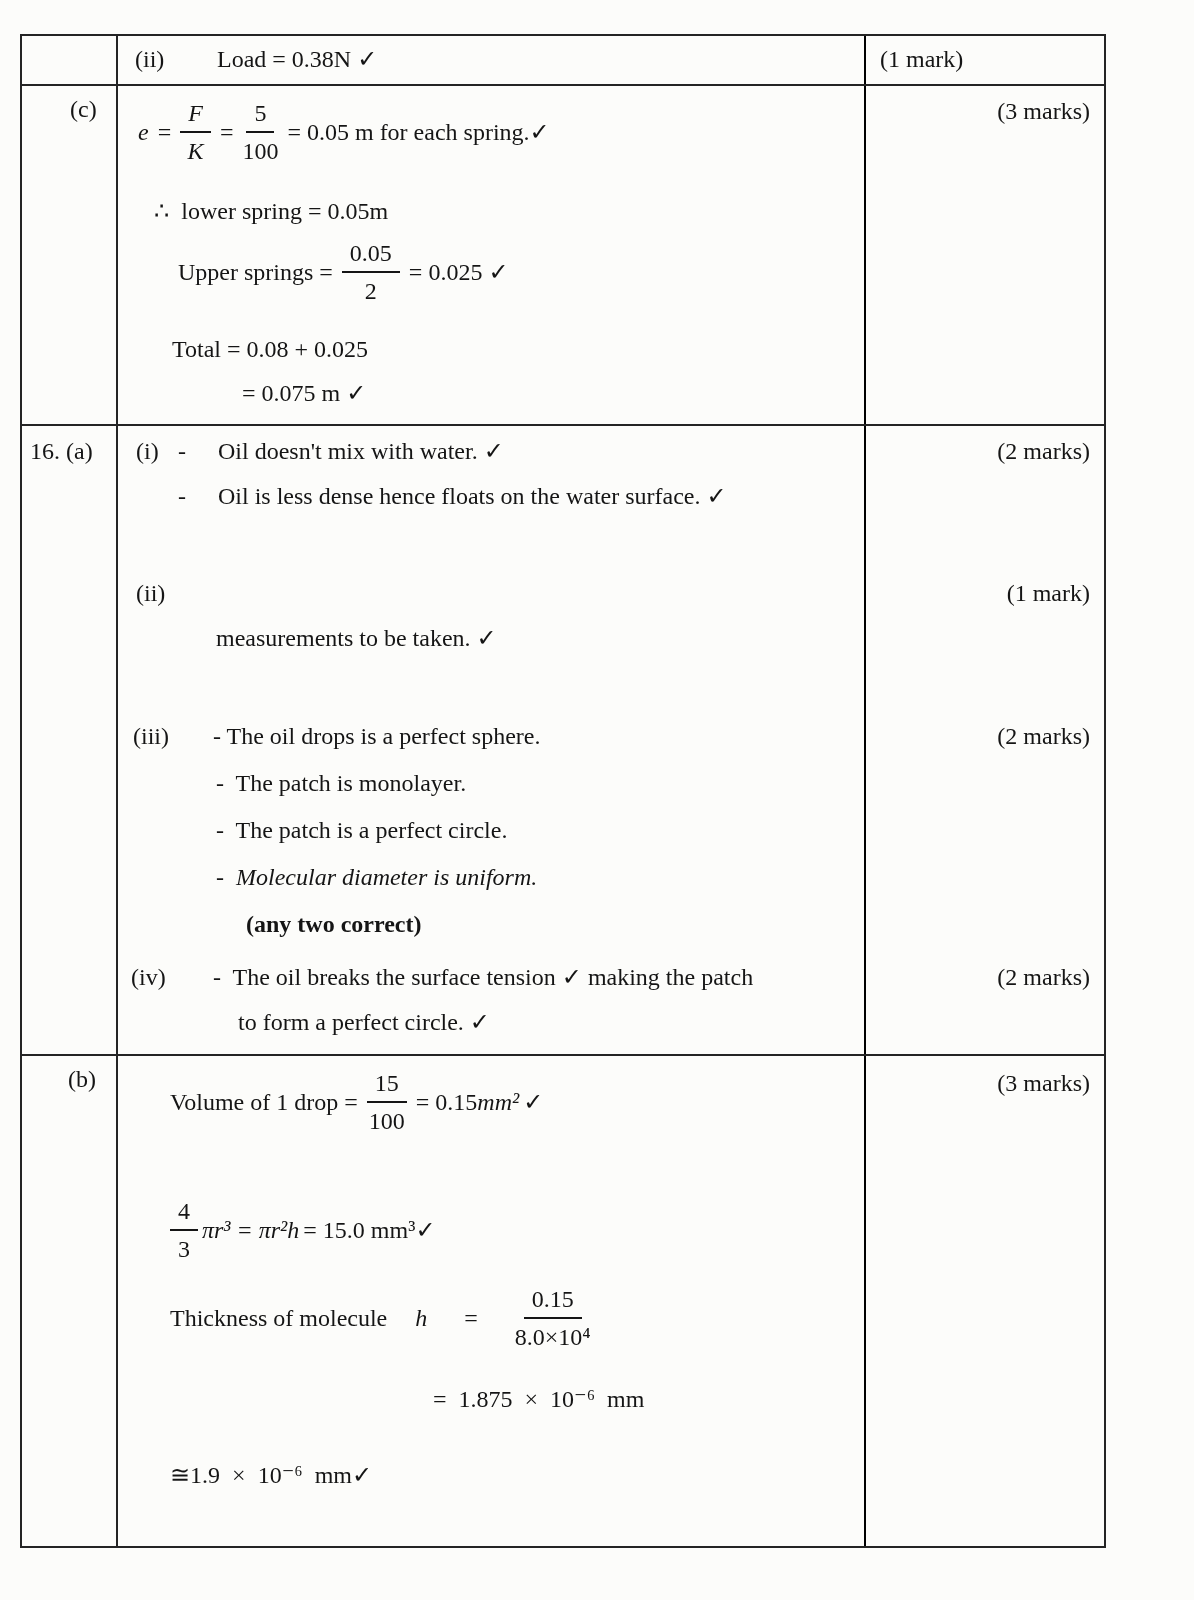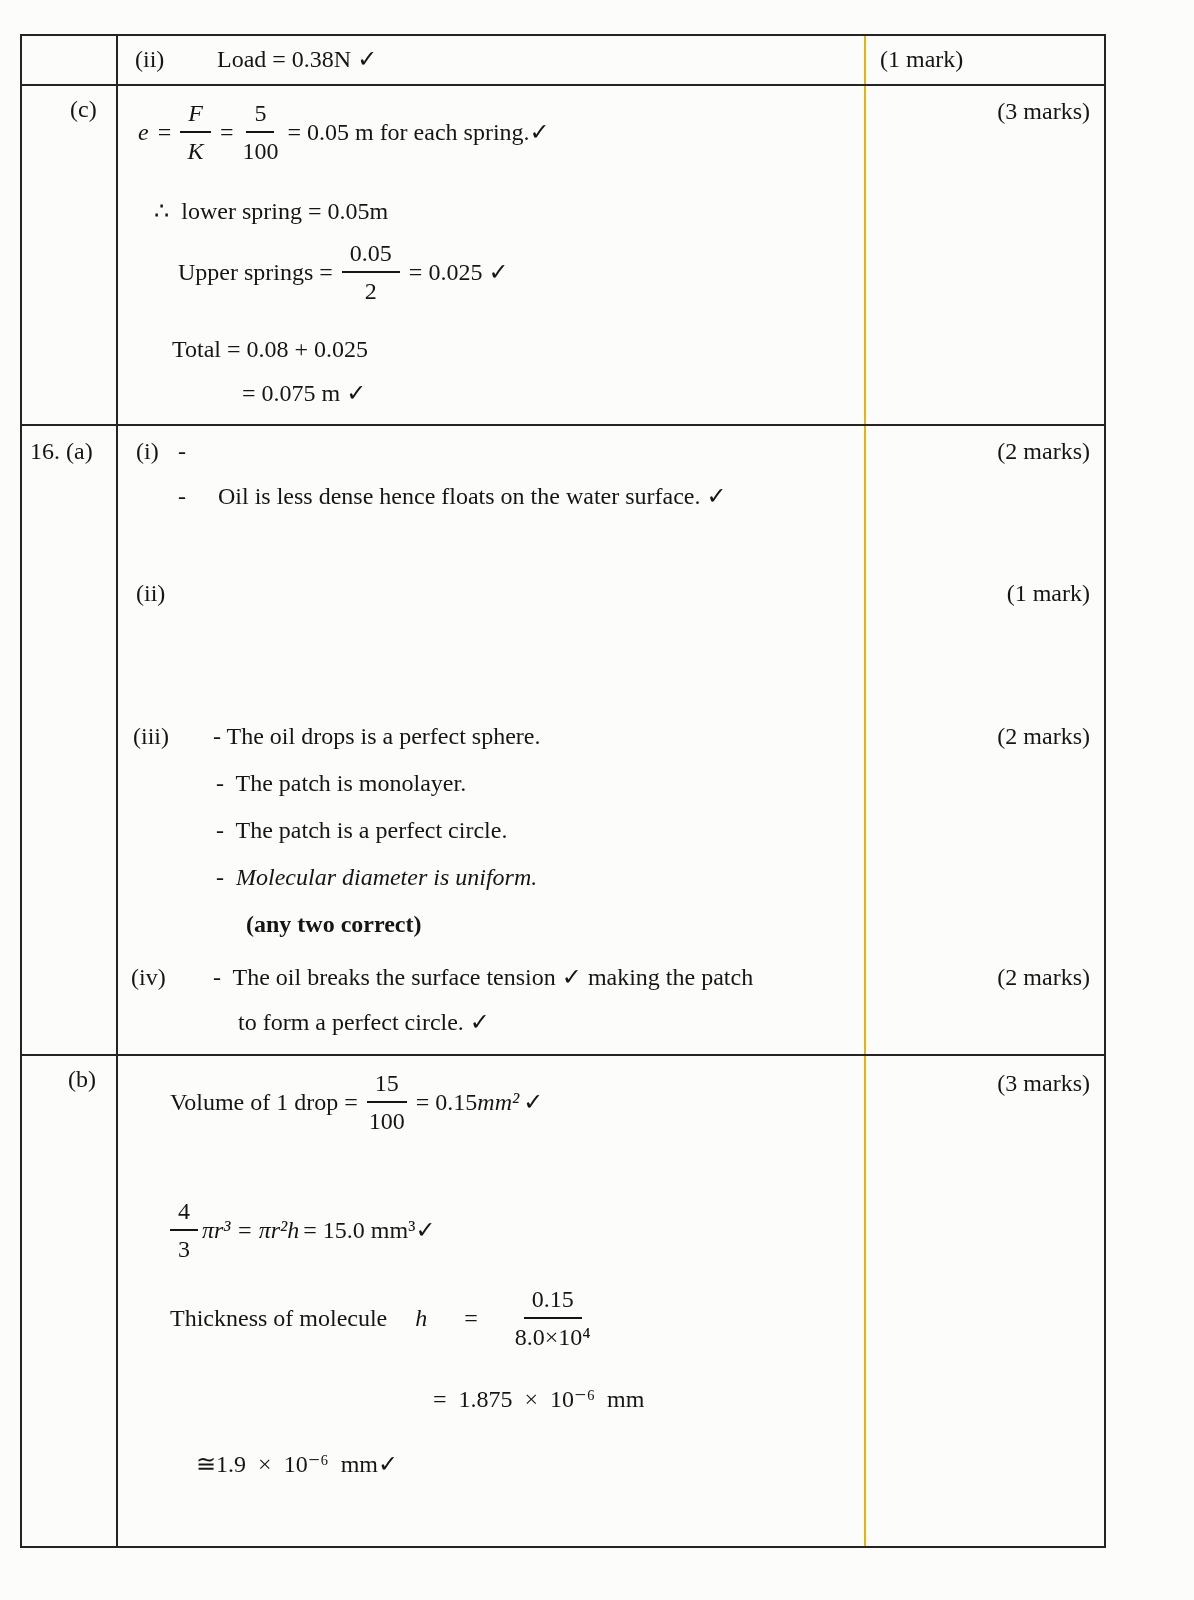--- a/index.html
+++ b/index.html
@@ -14,21 +14,21 @@
     position:absolute; left:20px; top:34px; width:1086px;
     border:2px solid #242424;
   }
   .row { display:flex; border-bottom:2px solid #242424; }
   .row:last-child { border-bottom:none; }
   .row-1 { height:50px; }
   .row-2 { height:340px; }
   .row-3 { height:630px; }
   .row-4 { height:490px; }
   .label-cell { width:96px; flex-shrink:0; border-right:2px solid #242424; position:relative; }
-  .content-cell { flex:1; border-right:2px solid #eab308; position:relative; }
+  .content-cell { flex:1; border-right:2px solid #000000; position:relative; }
   .marks-cell { width:238px; flex-shrink:0; position:relative; }
   .abs { position:absolute; white-space:pre; line-height:30px; }
   .mline { position:absolute; display:flex; align-items:center; white-space:pre; line-height:30px; }
   .frac { display:inline-flex; flex-direction:column; align-items:center; }
   .frac .num { display:block; padding:0 8px 3px; border-bottom:2px solid #151515; text-align:center; }
   .frac .den { display:block; padding-top:3px; text-align:center; }
   .it { font-style:italic; }
   .b  { font-weight:bold; }
   .gap8 { margin-left:9px; }
   .gap4 { margin-left:4px; }
@@ -91,24 +91,26 @@
     </div>
 
     <div class="row row-3">
       <div class="label-cell">
         <span class="abs" style="top:10px;left:8px;">16. (a)</span>
       </div>
       <div class="content-cell">
 
         <span class="abs" style="top:10px;left:18px;">(i)</span>
         <span class="abs" style="top:10px;left:60px;">-</span>
+        <span class="abs" style="top:10px;left:100px;">Oil doesn't mix with water. ✓</span>
         <span class="abs" style="top:55px;left:60px;">-</span>
         <span class="abs" style="top:55px;left:100px;">Oil is less dense hence floats on the water surface. ✓</span>
 
         <span class="abs" style="top:152px;left:18px;">(ii)</span>
+        <span class="abs" style="top:197px;left:98px;">measurements to be taken. ✓</span>
 
         <span class="abs" style="top:295px;left:15px;">(iii)</span>
         <span class="abs" style="top:295px;left:95px;">- The oil drops is a perfect sphere.</span>
         <span class="abs" style="top:342px;left:98px;">-  The patch is monolayer.</span>
         <span class="abs" style="top:389px;left:98px;">-  The patch is a perfect circle.</span>
         <span class="abs" style="top:436px;left:98px;font-style:italic;">-  Molecular diameter is uniform.</span>
         <span class="abs b" style="top:483px;left:128px;">(any two correct)</span>
 
         <span class="abs" style="top:536px;left:13px;">(iv)</span>
         <span class="abs" style="top:536px;left:95px;text-align:right;">-  The oil breaks the surface tension ✓ making the patch</span>
@@ -153,21 +155,21 @@
           <span>Thickness of molecule</span>
           <span class="it">h</span>
           <span class="gap8">=</span>
           <span class="frac gap8">
             <span class="num">0.15</span>
             <span class="den">8.0×10⁴</span>
           </span>
         </div>
 
         <span class="abs" style="top:328px;left:315px;">=  1.875  ×  10⁻⁶  mm</span>
-        <span class="abs" style="top:393px;left:52px;margin-left:26px;">≅1.9  ×  10⁻⁶  mm✓</span>
+        <span class="abs" style="top:404px;left:52px;">≅1.9  ×  10⁻⁶  mm✓</span>
       </div>
       <div class="marks-cell">
         <span class="abs" style="top:12px;right:14px;">(3 marks)</span>
       </div>
     </div>
 
   </div>
 </div>
 
 </body></html>

